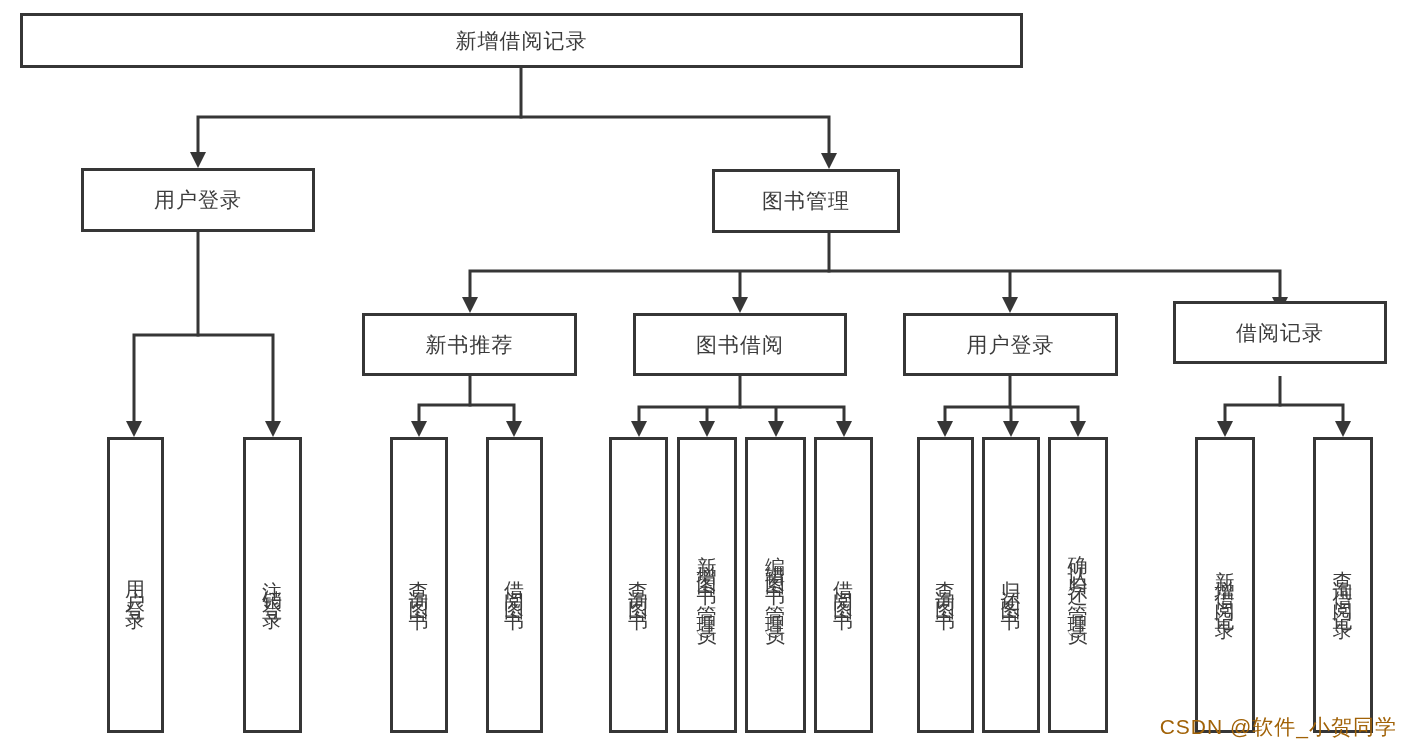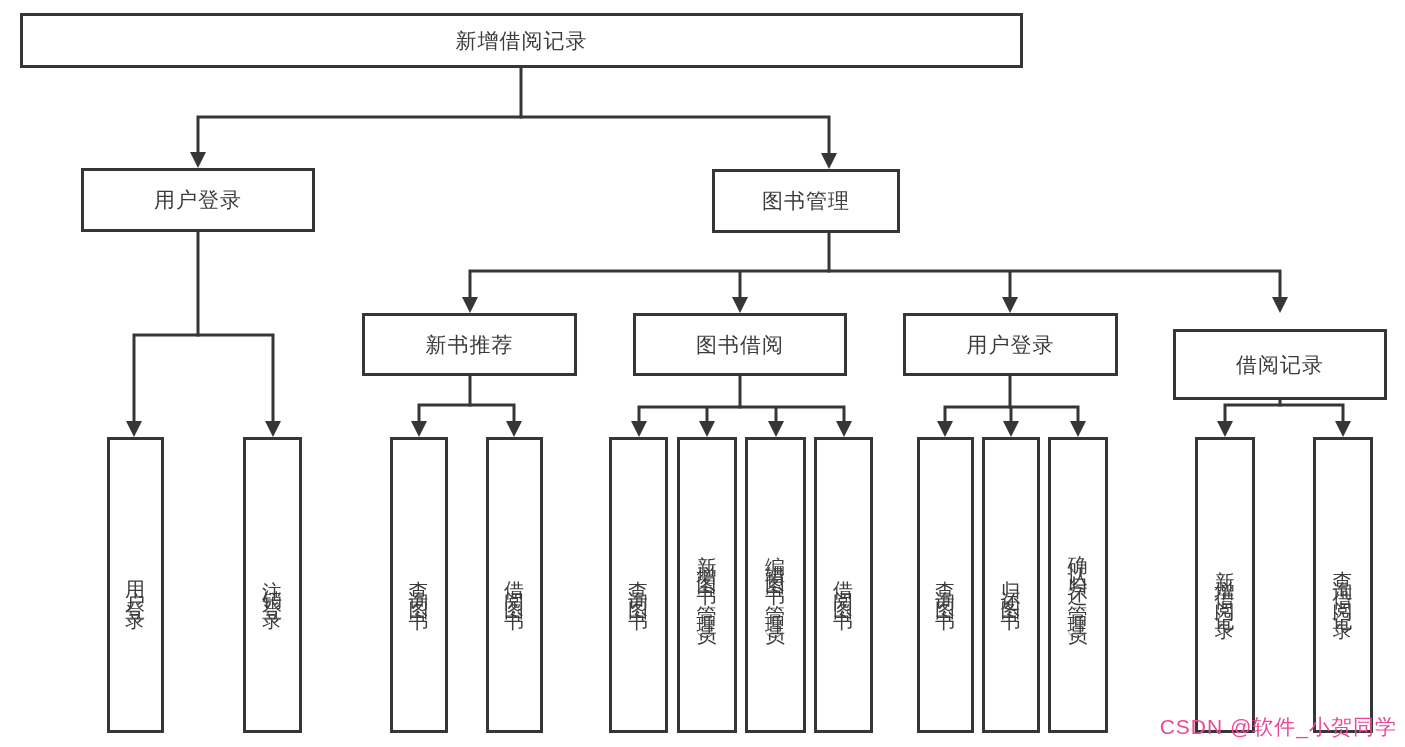--- a/index.html
+++ b/index.html
@@ -48,21 +48,21 @@
     font-size: 20px;
     color: #3c3c3c;
     letter-spacing: 10px;
     line-height: 1;
   }
   #watermark {
     position: absolute;
     right: 8px;
     bottom: 6px;
     font-size: 21px;
-    color: #ec4899;
+    color: #a16207;
     letter-spacing: 1px;
     z-index: 5;
     white-space: nowrap;
   }
 </style>
 </head>
 <body>
 
 <div id="stage">
 
@@ -123,21 +123,21 @@
   </svg>
 
   <div class="hbox" style="left:20px; top:13px; width:1003px; height:55px;">新增借阅记录</div>
 
   <div class="hbox" style="left:81px; top:168px; width:234px; height:64px;">用户登录</div>
   <div class="hbox" style="left:712px; top:169px; width:188px; height:64px;">图书管理</div>
 
   <div class="hbox" style="left:362px; top:313px; width:215px; height:63px;">新书推荐</div>
   <div class="hbox" style="left:633px; top:313px; width:214px; height:63px;">图书借阅</div>
   <div class="hbox" style="left:903px; top:313px; width:215px; height:63px;">用户登录</div>
-  <div class="hbox" style="left:1173px; top:329px; width:214px; height:71px;">借阅记录</div>
+  <div class="hbox" style="left:1173px; top:301px; width:214px; height:63px;">借阅记录</div>
 
   <div class="vbox" style="left:107px; width:57px;">用户登录</div>
   <div class="vbox" style="left:243px; width:59px;">注销登录</div>
 
   <div class="vbox" style="left:390px; width:58px;">查询图书</div>
   <div class="vbox" style="left:486px; width:57px;">借阅图书</div>
 
   <div class="vbox" style="left:609px; width:59px;">查询图书</div>
   <div class="vbox" style="left:677px; width:60px;">新增图书（管理员）</div>
   <div class="vbox" style="left:745px; width:61px;">编辑图书（管理员）</div>

